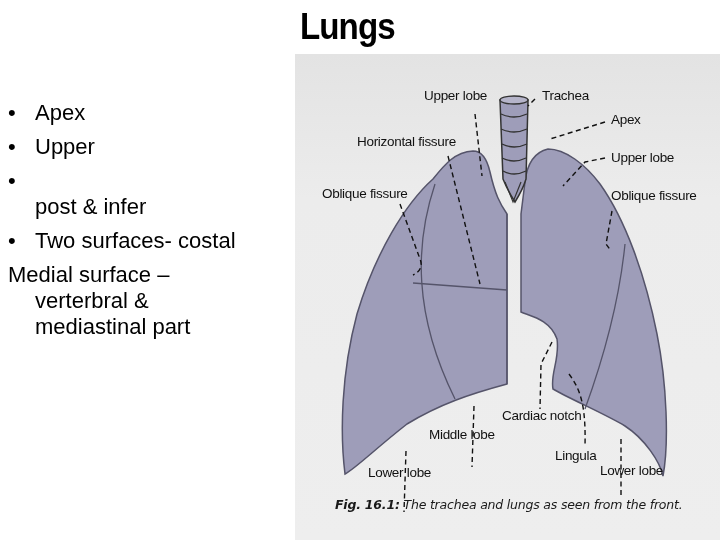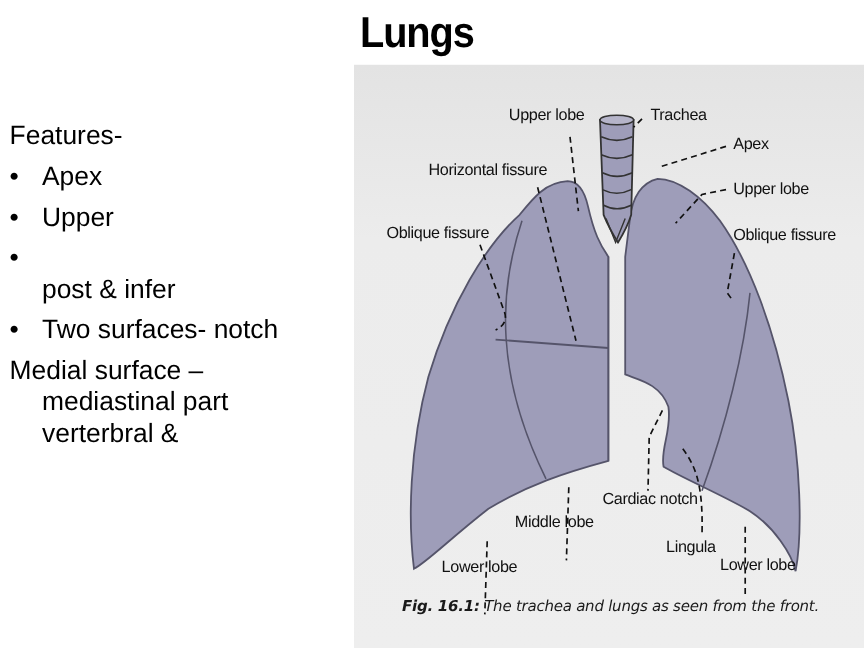--- a/index.html
+++ b/index.html
@@ -40,44 +40,43 @@
       font-size: 12.5px; color: #1a1a1a; letter-spacing: -0.2px;
     }
     .caption b { font-weight: bold; }
   </style>
 </head>
 <body>
 
 <div class="title">Lungs</div>
 
 <div class="text-block">
-  <div class="heading">Features-</div>
   <ul>
     <li>
       <span class="bullet">•</span>
       <span>Apex</span>
     </li>
     <li>
       <span class="bullet">•</span>
       <span>Upper</span>
     </li>
     <li>
       <span class="bullet">•</span>
       <br>
       <span>post &amp; infer</span>
     </li>
     <li>
       <span class="bullet">•</span>
-      <span>Two surfaces- notch</span><br>
+      <span>Two surfaces- costal</span><br>
     </li>
   </ul>
   <div class="para">
     <span>Medial surface –</span>
+    <span class="indent">verterbral &amp;</span>
     <span class="indent">mediastinal part</span>
-    <span class="indent">verterbral &amp;</span>
   </div>
 </div>
 
 <div class="figure">
   <svg width="425" height="486" viewBox="0 0 425 486">
 
     <path d="M178,97 C160,98 150,110 138,125 C110,150 80,200 62,260 C46,320 45,380 50,420 C60,415 80,395 112,370 C145,350 175,340 212,330 L212,160 C205,150 200,140 195,118 C192,105 186,97 178,97 Z" fill="#9e9db9" stroke="#55546a" stroke-width="1.5"></path>
 
     <path d="M253,95 C240,98 232,110 230,128 L226,160 L226,258 C235,262 255,265 262,285 C265,305 255,320 258,335 C275,345 310,360 330,372 C350,385 365,408 368,422 C374,390 372,330 362,280 C350,220 330,165 305,130 C290,110 270,95 253,95 Z" fill="#9e9db9" stroke="#55546a" stroke-width="1.5"></path>
 

